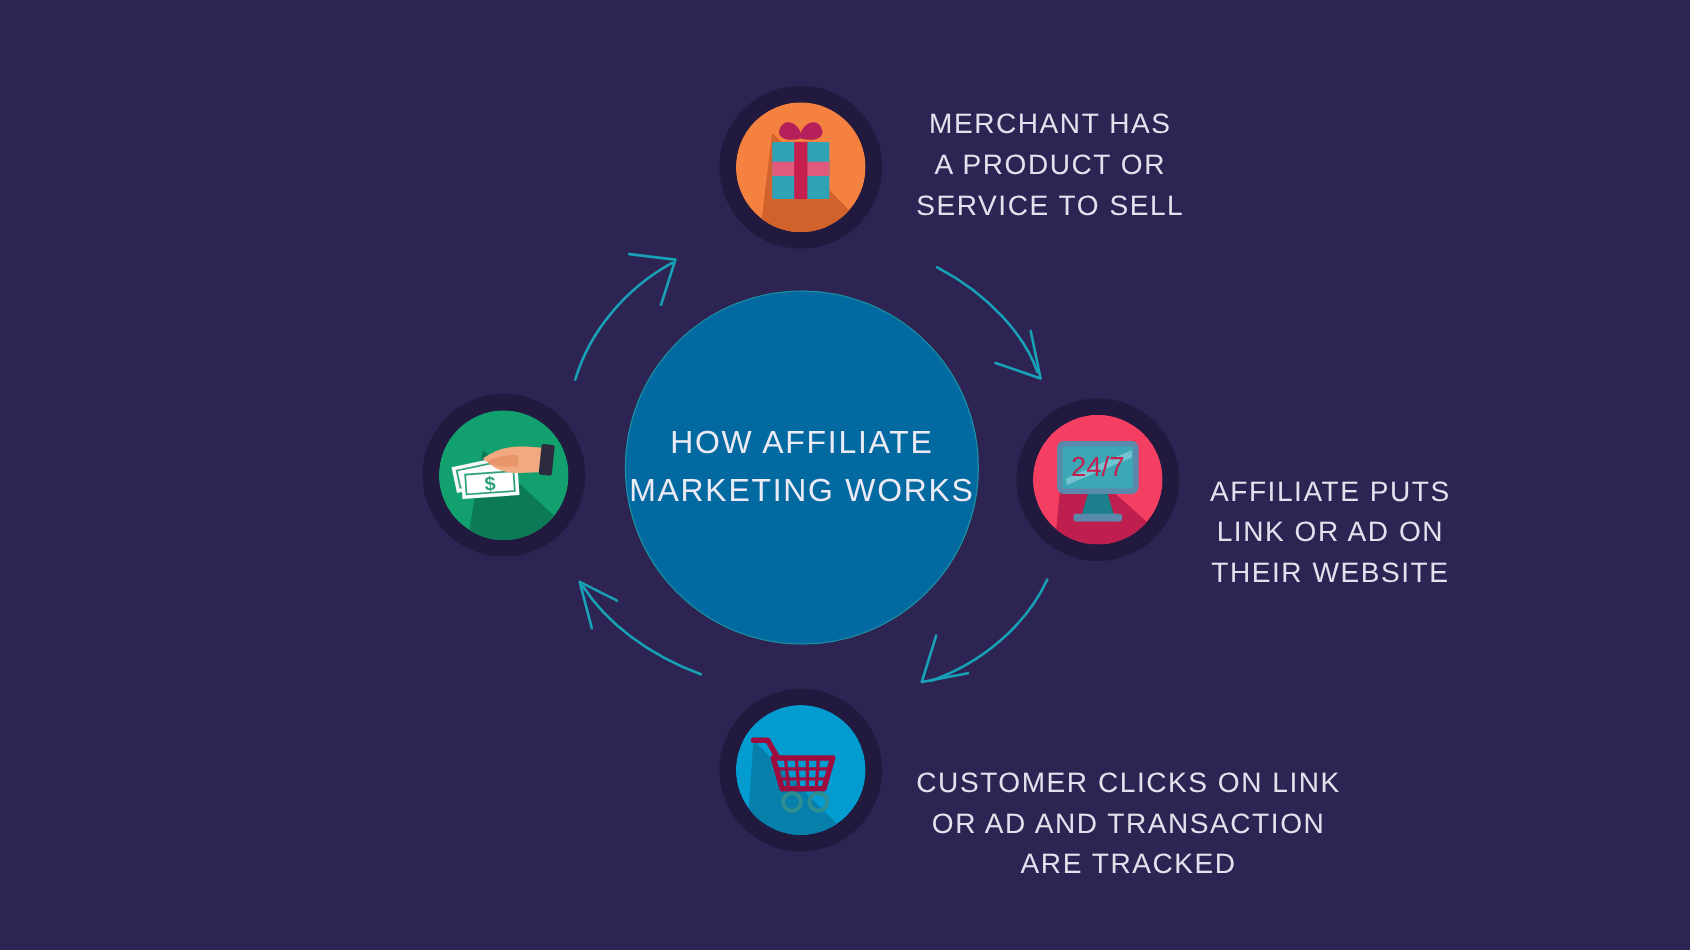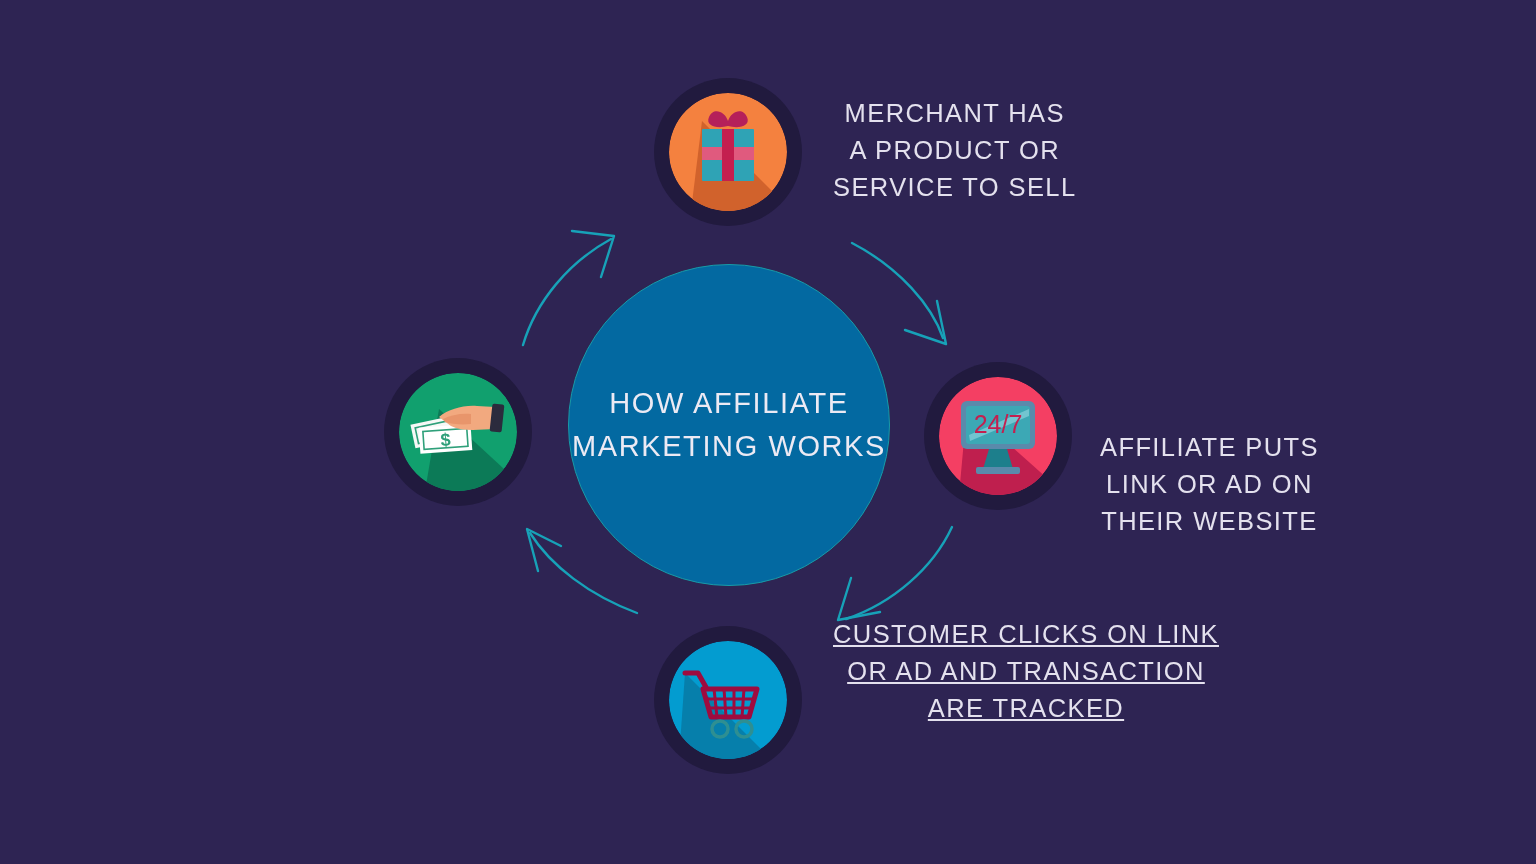--- a/index.html
+++ b/index.html
@@ -81,21 +81,21 @@
     position: absolute;
     color: #e4e1ee;
     font-size: 25.5px;
     letter-spacing: 1.4px;
     line-height: 37px;
     white-space: pre-line;
     text-align: center;
   }
   .cap-merchant   { left: 833px; top: 95px; }
   .cap-affiliate  { left: 1100px; top: 384px; margin-top: 45px; }
-  .cap-customer   { left: 833px; top: 616px; text-decoration: underline; }
+  .cap-customer   { left: 833px; top: 694px; }
   .cap-commission { left: 152px; top: 345px; text-align: left; }
 </style>
 </head>
 <body>
 
 <div id="stage">
 
   <svg class="layer-svg" viewBox="0 0 1536 864">
     <g fill="none" stroke="#17a2b8" stroke-width="2.4" stroke-linecap="round" stroke-linejoin="round">
       <g>

